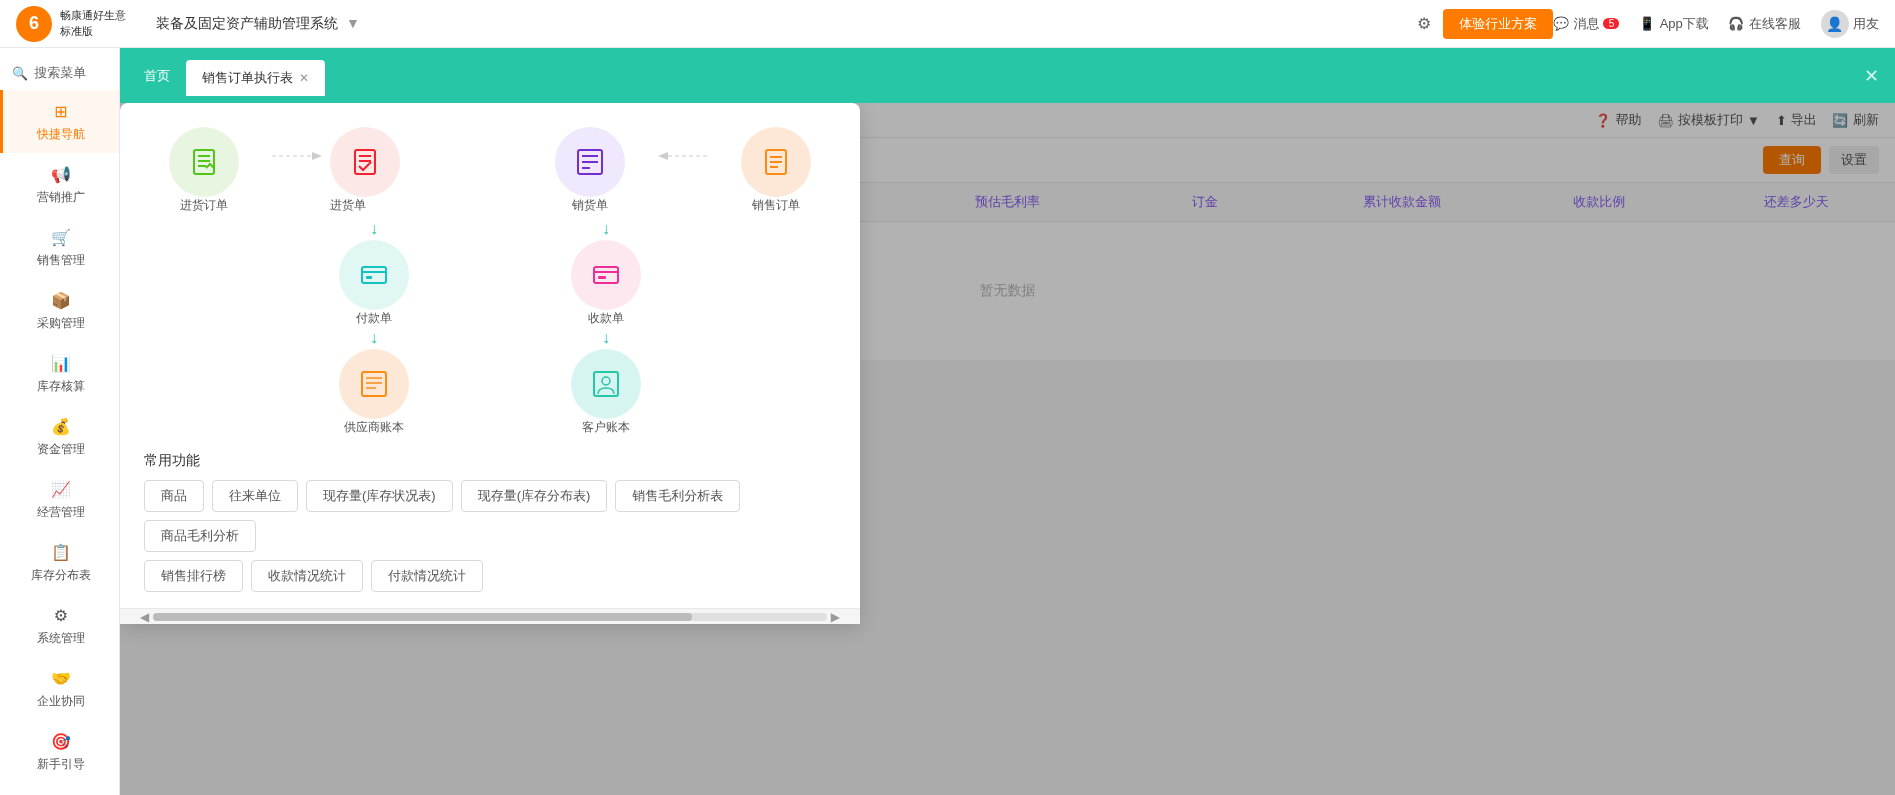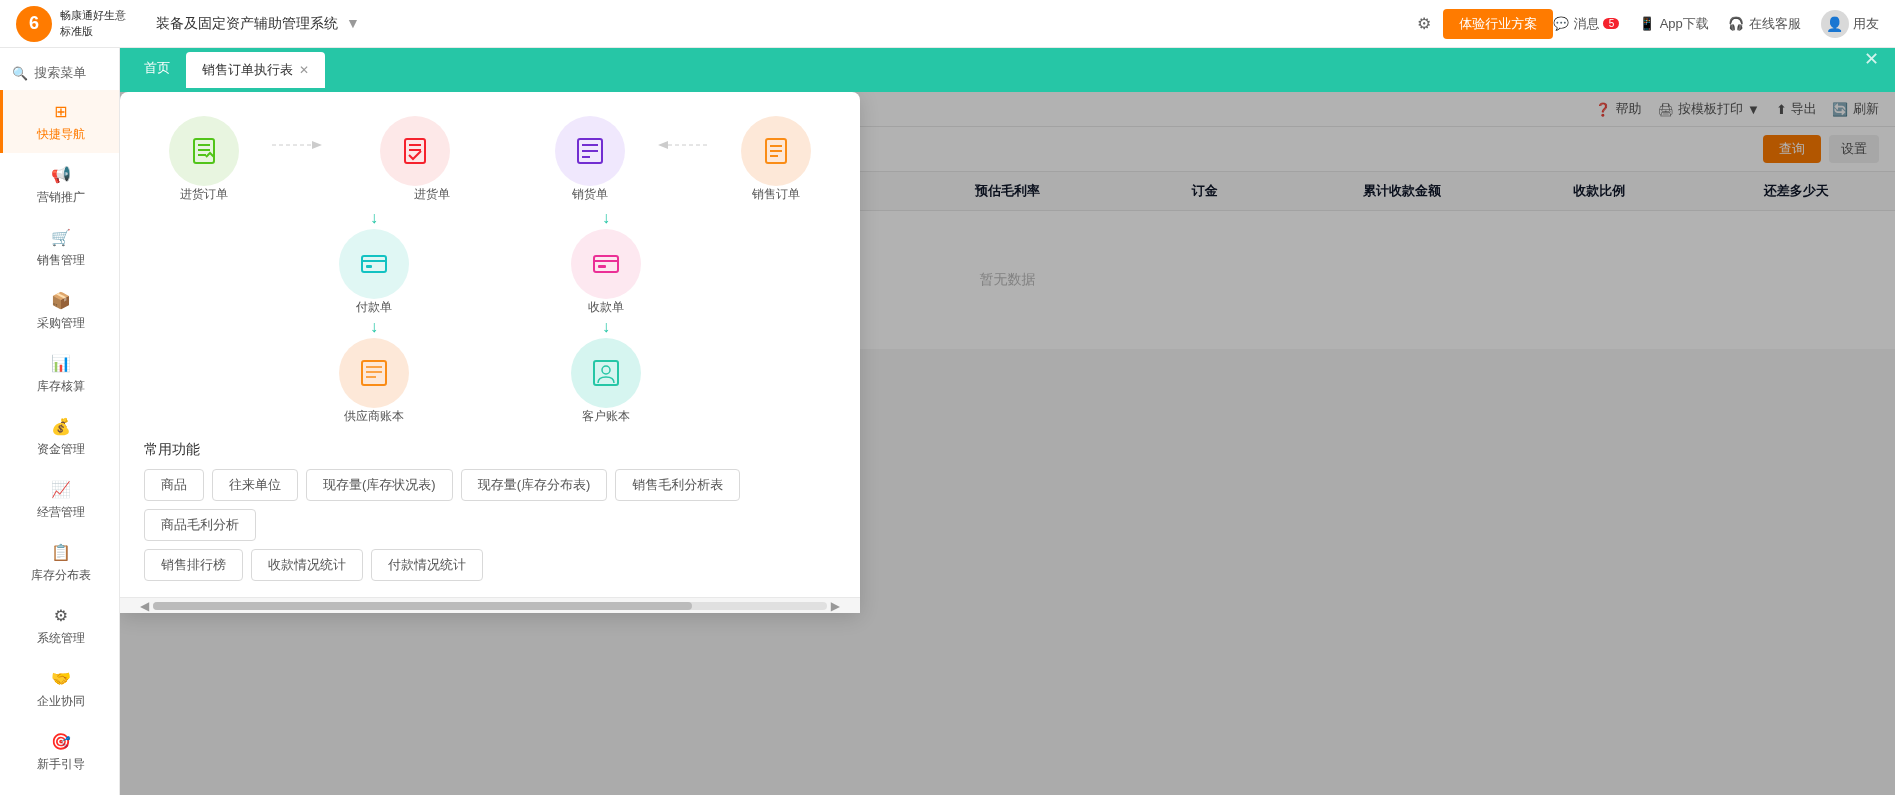--- a/index.html
+++ b/index.html
@@ -149,21 +149,22 @@
       flex: 1;
       display: flex;
       flex-direction: column;
       overflow: hidden;
     }
 
     
     .tab-bar {
       background: #26c6a6;
       display: flex;
-      height: 44px;
+      align-items: center;
+      height: 55px;
       padding: 0 8px;
     }
     .tab-item {
       padding: 0 16px;
       height: 40px;
       display: flex;
       align-items: center;
       cursor: pointer;
       font-size: 13px;
       color: rgba(255,255,255,0.8);
@@ -278,22 +279,22 @@
     }
     .table-header {
       display: flex;
       background: #fafafa;
       border-bottom: 1px solid #e8e8e8;
       padding: 10px 0;
     }
     .th {
       padding: 0 12px;
       font-size: 13px;
-      color: #0f172a;
-      font-weight: 700;
+      color: #8b5cf6;
+      font-weight: 400;
       text-align: center;
       flex: 1;
     }
 
     
     .empty-state {
       display: flex;
       align-items: center;
       justify-content: center;
       padding: 60px;
@@ -598,21 +599,21 @@
               <span class="flow-label">进货订单</span>
             </div>
 
             <div class="flow-arrow-h" style="padding-bottom:22px;">
               <svg width="50" height="16">
                   <line x1="0" y1="8" x2="40" y2="8" stroke="#ccc" stroke-width="1" stroke-dasharray="4,3"></line>
                   <polygon points="40,4 50,8 40,12" fill="#ccc"></polygon>
                 </svg>
             </div>
 
-            <div class="flow-item-group" style="width:120px;align-items:flex-end;">
+            <div class="flow-item-group" style="width:120px;align-items:flex-start;">
               <div class="flow-circle red">
                 <svg width="32" height="32" viewBox="0 0 32 32">
                     <rect x="6" y="4" width="20" height="24" rx="2" fill="none" stroke="#f5222d" stroke-width="2"></rect>
                     <line x1="10" y1="10" x2="22" y2="10" stroke="#f5222d" stroke-width="2"></line>
                     <line x1="10" y1="15" x2="22" y2="15" stroke="#f5222d" stroke-width="2"></line>
                     <polyline points="10,20 14,24 22,16" fill="none" stroke="#f5222d" stroke-width="2"></polyline>
                   </svg>
               </div>
               <span class="flow-label">进货单</span>
             </div>

